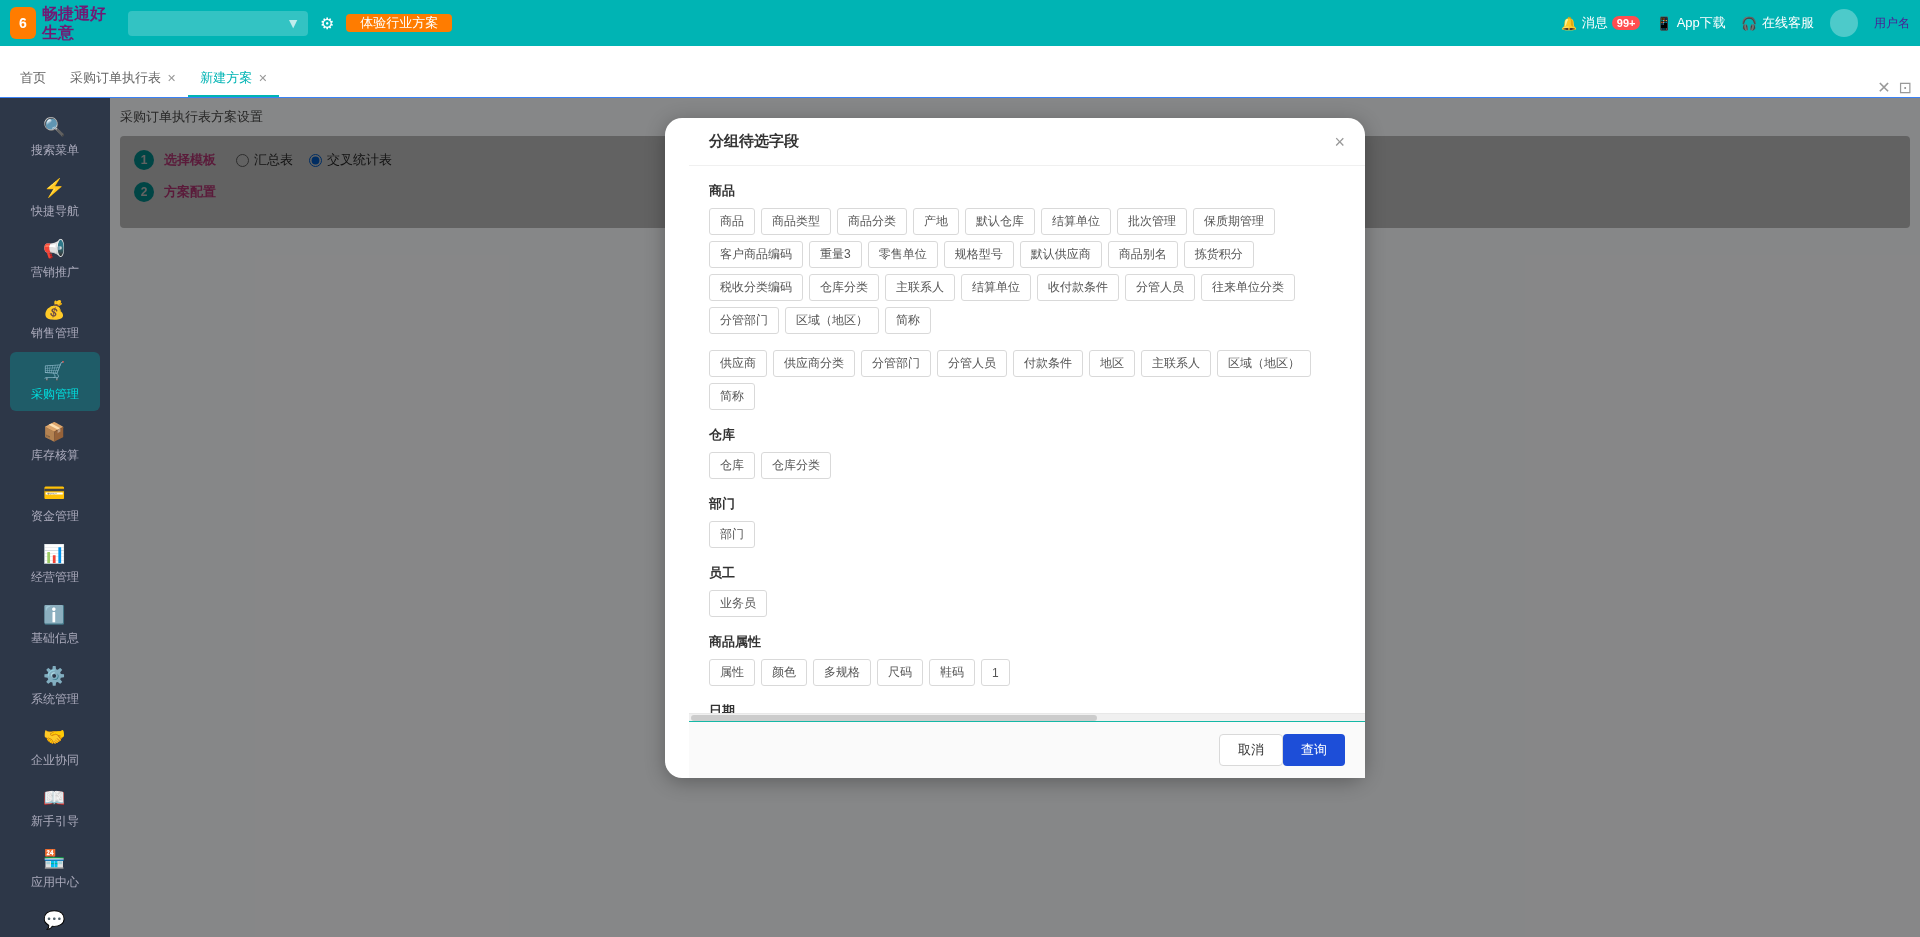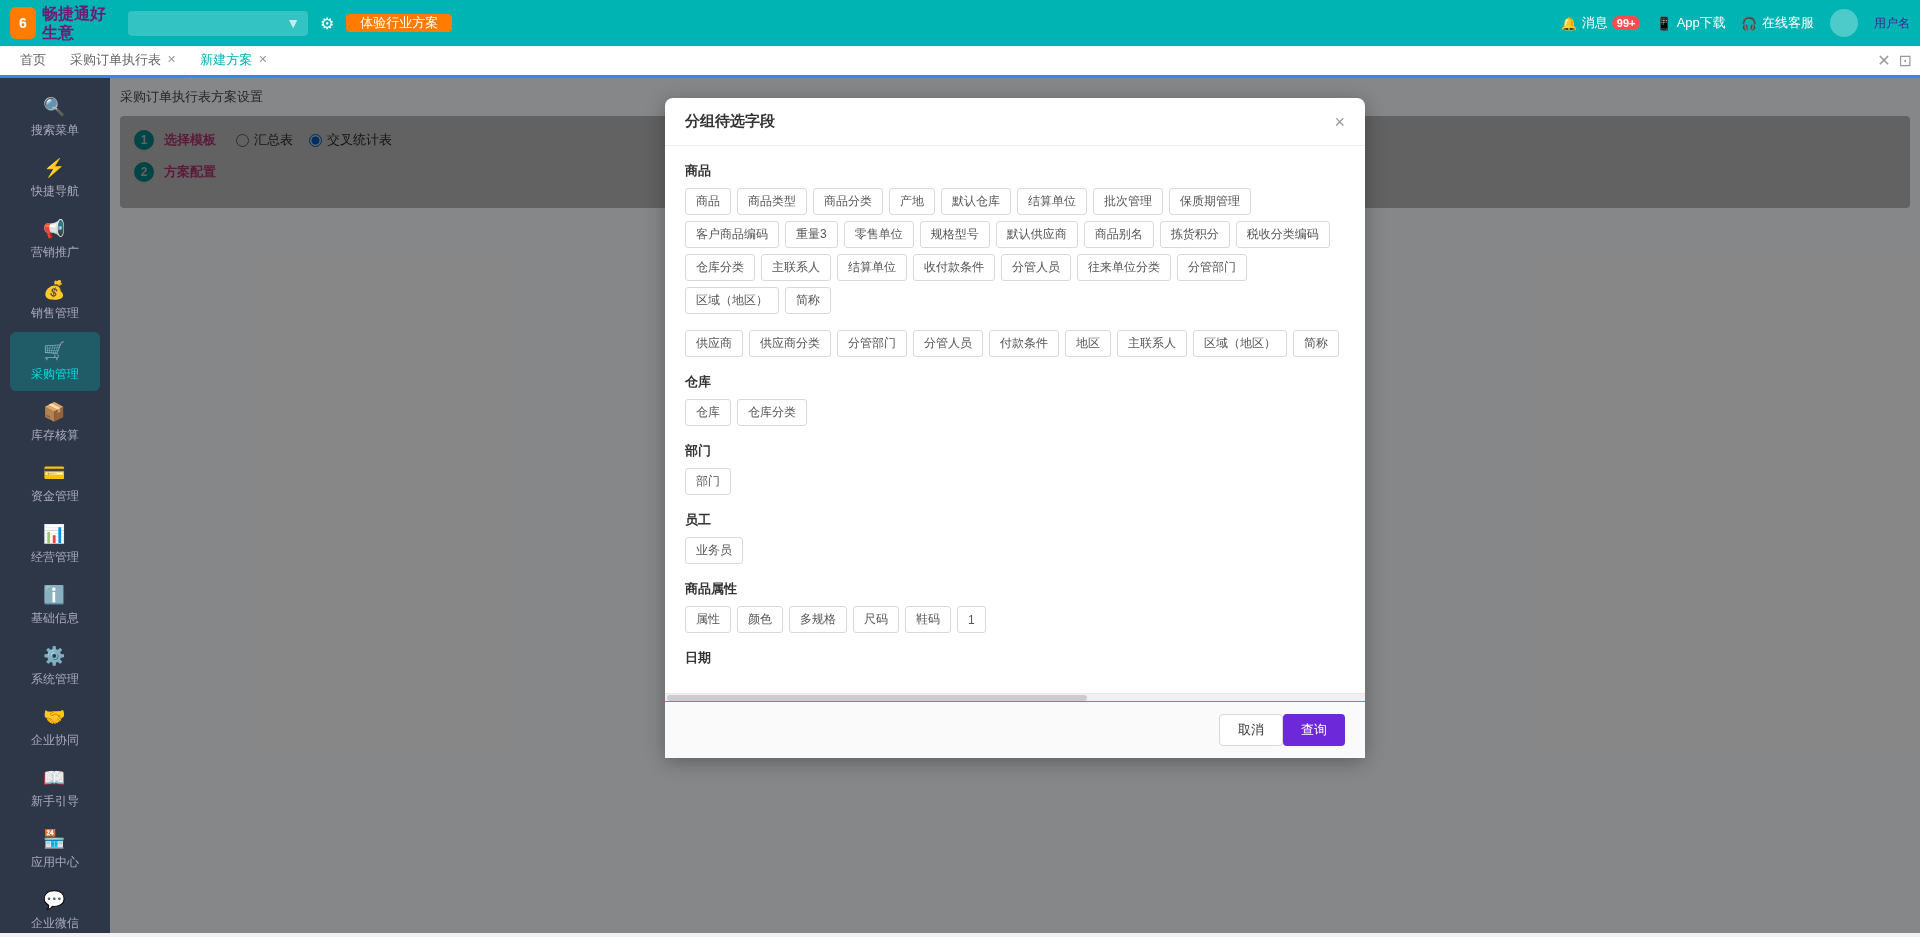--- a/index.html
+++ b/index.html
@@ -88,25 +88,25 @@
     }
     .avatar-circle {
       width: 28px;
       height: 28px;
       background: rgba(255,255,255,0.3);
       border-radius: 50%;
     }
 
     
     .tab-bar {
-      height: 32px;
+      height: 52px;
       background: white;
       display: flex;
-      align-items: center;
-      border-bottom: 3px solid #3b82f6;
+      align-items: flex-end;
+      border-bottom: 1px solid #3b82f6;
       padding: 0 8px;
     }
     .tab-item {
       height: 36px;
       display: flex;
       align-items: center;
       padding: 0 12px;
       font-size: 13px;
       cursor: pointer;
       border-bottom: 2px solid transparent;
@@ -209,26 +209,27 @@
       top: 0; left: 0; right: 0; bottom: 0;
       background: rgba(0,0,0,0.45);
       display: flex;
       align-items: flex-start;
       justify-content: center;
       padding-top: 20px;
       z-index: 100;
     }
     .modal {
       background: white;
-      border-radius: 8px;
+      border-radius: 17px;
       width: 700px;
       max-height: 660px;
       display: flex;
       flex-direction: column;
       box-shadow: 0 4px 20px rgba(0,0,0,0.3);
+      padding-left: 24px;
     }
     .modal-header {
       display: flex;
       align-items: center;
       justify-content: space-between;
       padding: 14px 20px;
       border-bottom: 1px solid #f0f0f0;
       flex-shrink: 0;
     }
     .modal-title {
@@ -261,21 +262,21 @@
     .btn-cancel {
       background: white;
       border: 1px solid #d9d9d9;
       border-radius: 4px;
       padding: 6px 18px;
       cursor: pointer;
       font-size: 13px;
       color: #333;
     }
     .btn-confirm {
-      background: #6d28d9;
+      background: #1d4ed8;
       border: none;
       border-radius: 4px;
       padding: 6px 18px;
       cursor: pointer;
       font-size: 13px;
       color: white;
     }
 
     
     .field-section {

